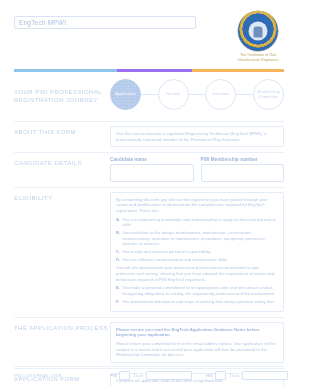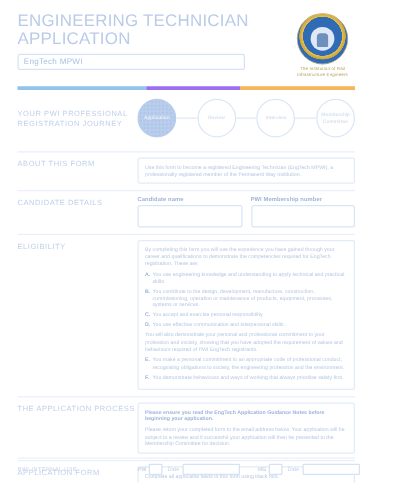--- a/index.html
+++ b/index.html
@@ -109,24 +109,20 @@
   .footer .dbox{width:44px;height:7px;border:1px solid #d5e2f4;border-radius:1px;background:#fff;}
   .footer .fr{flex:0 0 auto;display:flex;gap:8px;color:#d2dff1;}
 </style>
 </head>
 <body>
 
 <div class="page">
 
   <div class="header">
     <div class="title-block">
-      <h1 class="doc-title">
-        <span>ENGINEERING TECHNICIAN</span>
-        <span>APPLICATION</span>
-      </h1>
       <div class="subtitle-field">
         <span class="val">EngTech MPWI</span>
       </div>
     </div>
     <div class="seal-wrap">
       <div class="seal">
         <div class="inner"></div>
         <div class="figure"></div>
       </div>
       <div class="seal-caption">The Institution of Rail Infrastructure Engineers</div>

